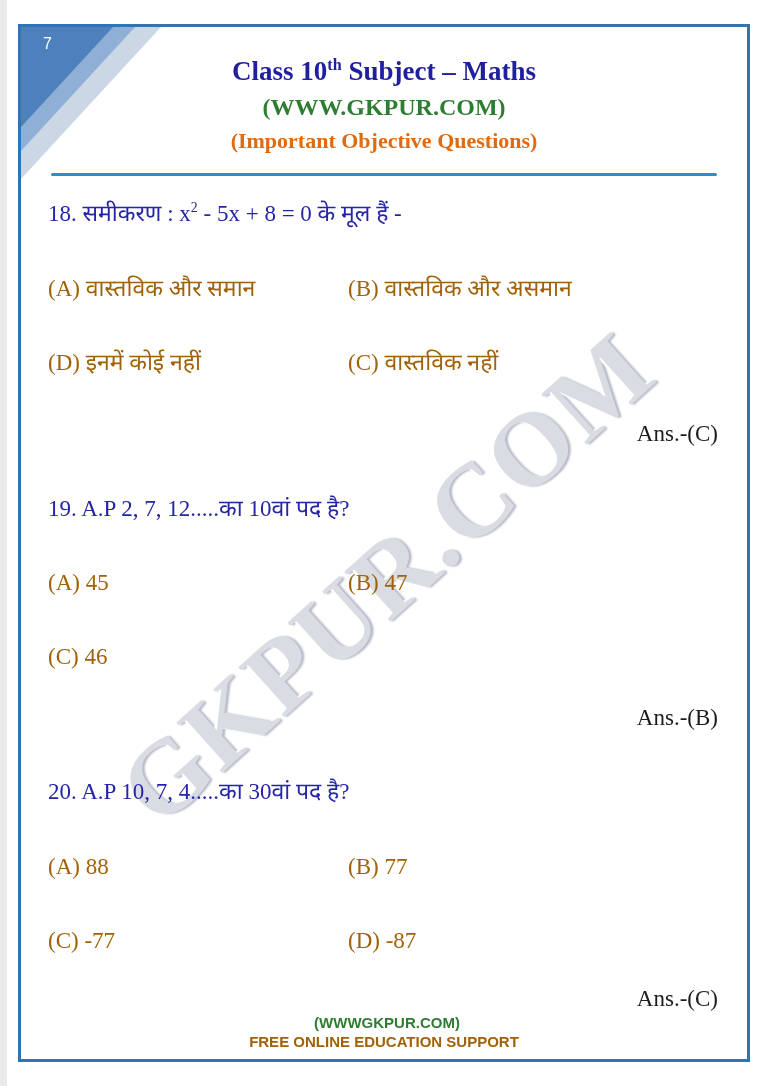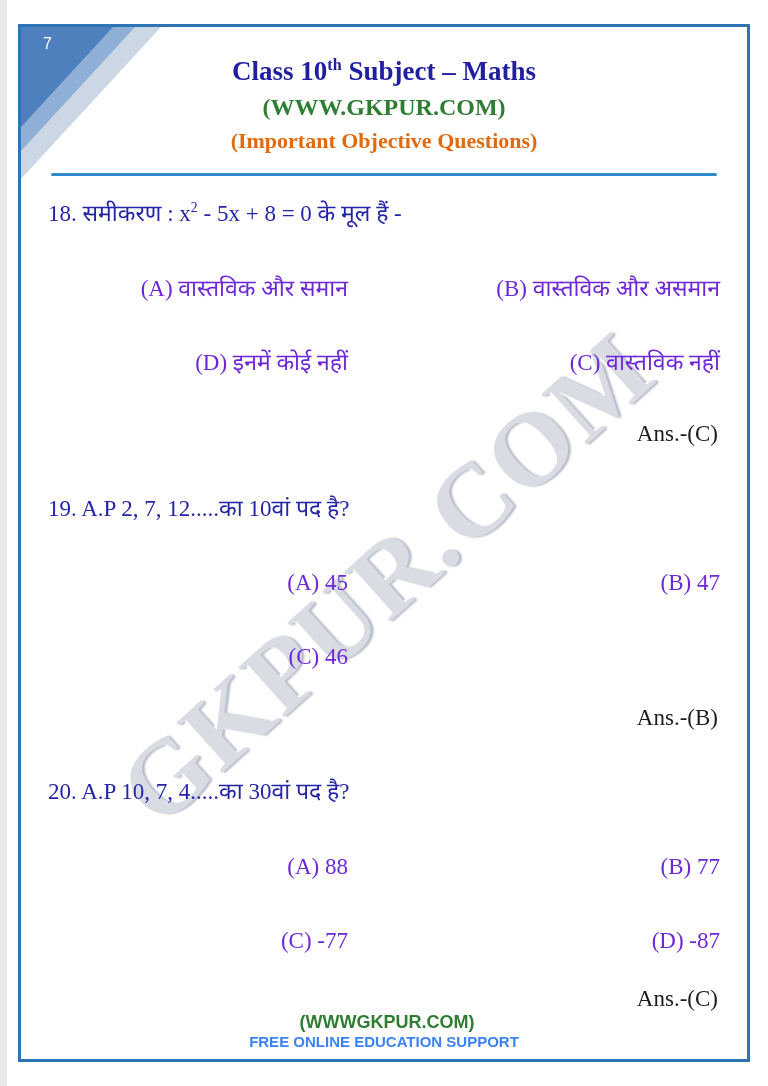--- a/index.html
+++ b/index.html
@@ -54,37 +54,37 @@
   sup { font-size: 60%; }
   .divider {
     margin: 16px 3px 0 3px; height: 3px;
     background: #2e8ccc; border-radius: 2px;
   }
   .question { margin-top: 16px; font-size: 23px; line-height: 31px; color: #2424a8; }
   .q2 { margin-top: 38px; }
   .q3 { margin-top: 37px; }
   .options-row {
     display: grid; grid-template-columns: 300px auto;
-    font-size: 23px; line-height: 31px; color: #6d28d9; text-align: right;
+    font-size: 23px; line-height: 31px; color: #a16207;
   }
   .gap-lg { margin-top: 44px; }
   .gap-md { margin-top: 43px; }
   .answer {
     margin-top: 40px; text-align: right; padding-right: 2px;
     font-size: 23px; line-height: 31px; color: #1c1c1c;
   }
   .answer.a2 { margin-top: 30px; }
   .answer.a3 { margin-top: 27px; }
   .footer {
     position: absolute; left: 0; bottom: 8px; width: 100%;
     text-align: center; z-index: 3;
     font-family: "Liberation Sans", sans-serif; font-weight: bold;
   }
-  .footer-site    { font-size: 18px; line-height: 19px; color: #2e7d32; margin-left: 6px; }
-  .footer-tagline { font-size: 15px; line-height: 19px; color: #3b82f6; }
+  .footer-site    { font-size: 15px; line-height: 19px; color: #2e7d32; margin-left: 6px; }
+  .footer-tagline { font-size: 15px; line-height: 19px; color: #a16207; }
 </style>
 </head>
 <body>
 
 <div class="edge-strip"></div>
 
 <div class="sheet">
 
   <div class="watermark">GKPUR.COM</div>
 

